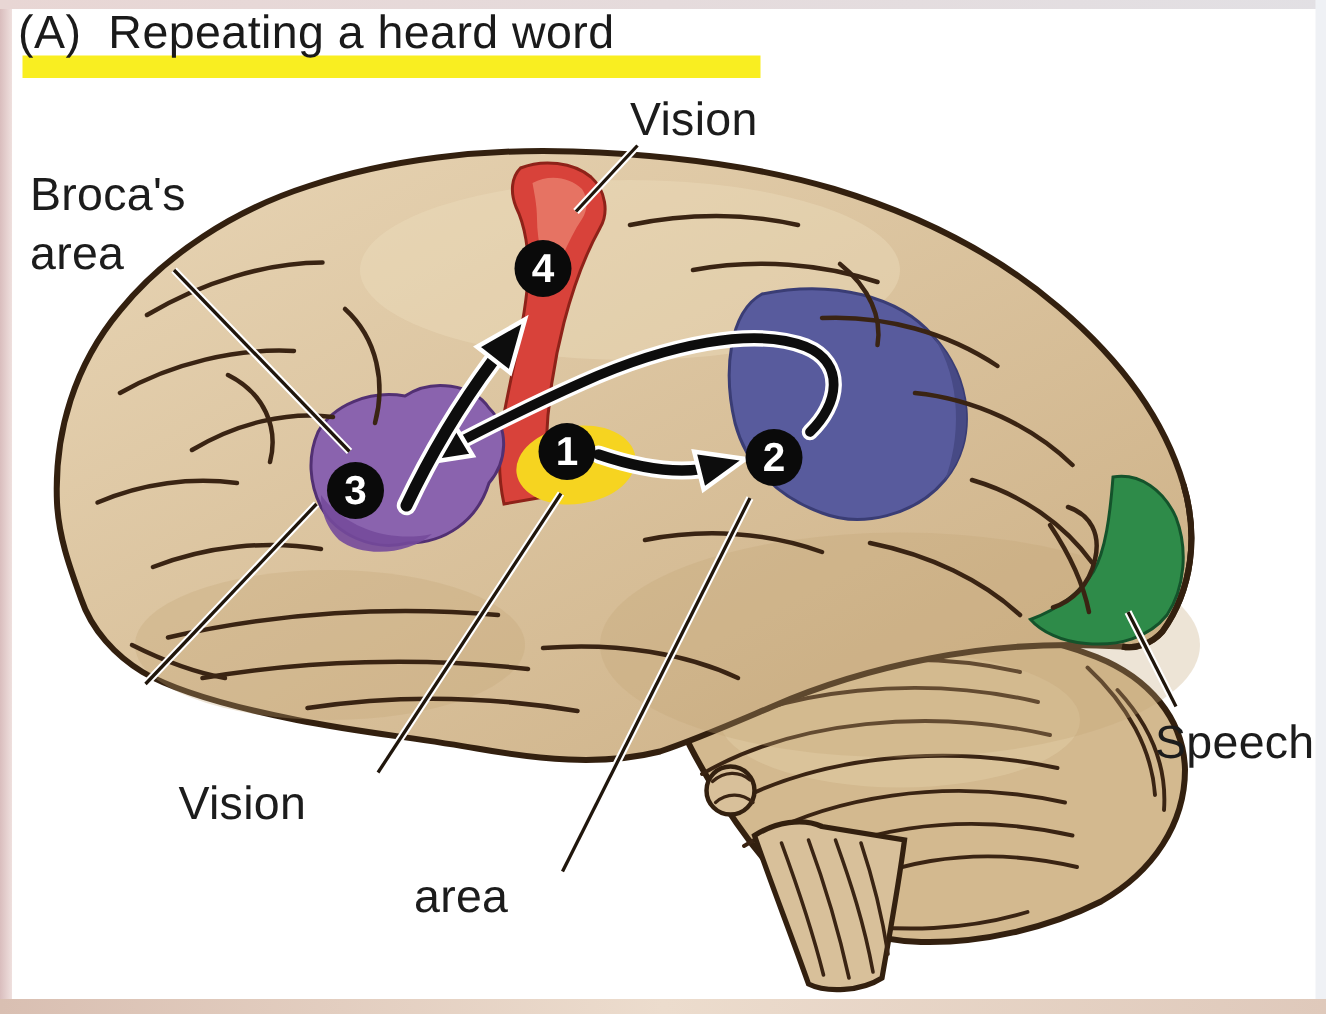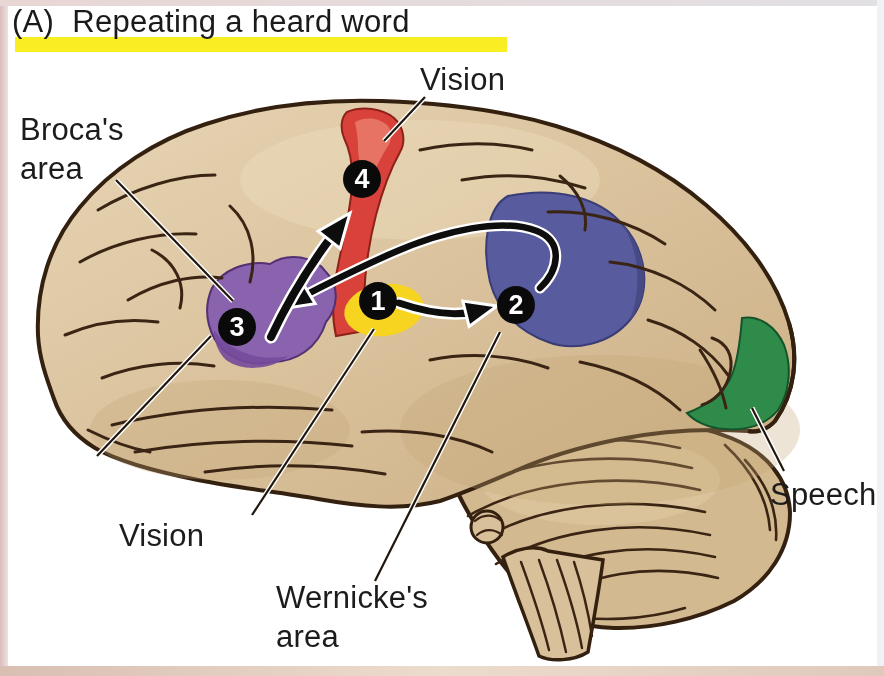--- a/index.html
+++ b/index.html
@@ -189,21 +189,20 @@
     <span>Repeating a heard word</span>
   </div>
 
   <div class="lbl" style="left:420px;top:60px;">Vision</div>
   <div class="lbl" style="left:20px;top:110px;">
     <div>Broca's</div>
     <div>area</div>
   </div>
   <div class="lbl" style="left:119px;top:516px;">Vision</div>
   <div class="lbl" style="left:276px;top:578px;">
-    <div>Wernicke's</div>
     <div>area</div>
   </div>
   <div class="lbl" style="left:770px;top:475px;">Speech</div>
 
   <div class="step" style="left:359px;top:282px;background:#0a0a0a;">1</div>
   <div class="step" style="left:497px;top:286px;background:#0a0a0a;">2</div>
   <div class="step" style="left:218px;top:308px;background:#0a0a0a;">3</div>
   <div class="step" style="left:343px;top:160px;background:#0a0a0a;">4</div>
 
   <div class="edge edge-left"></div>

